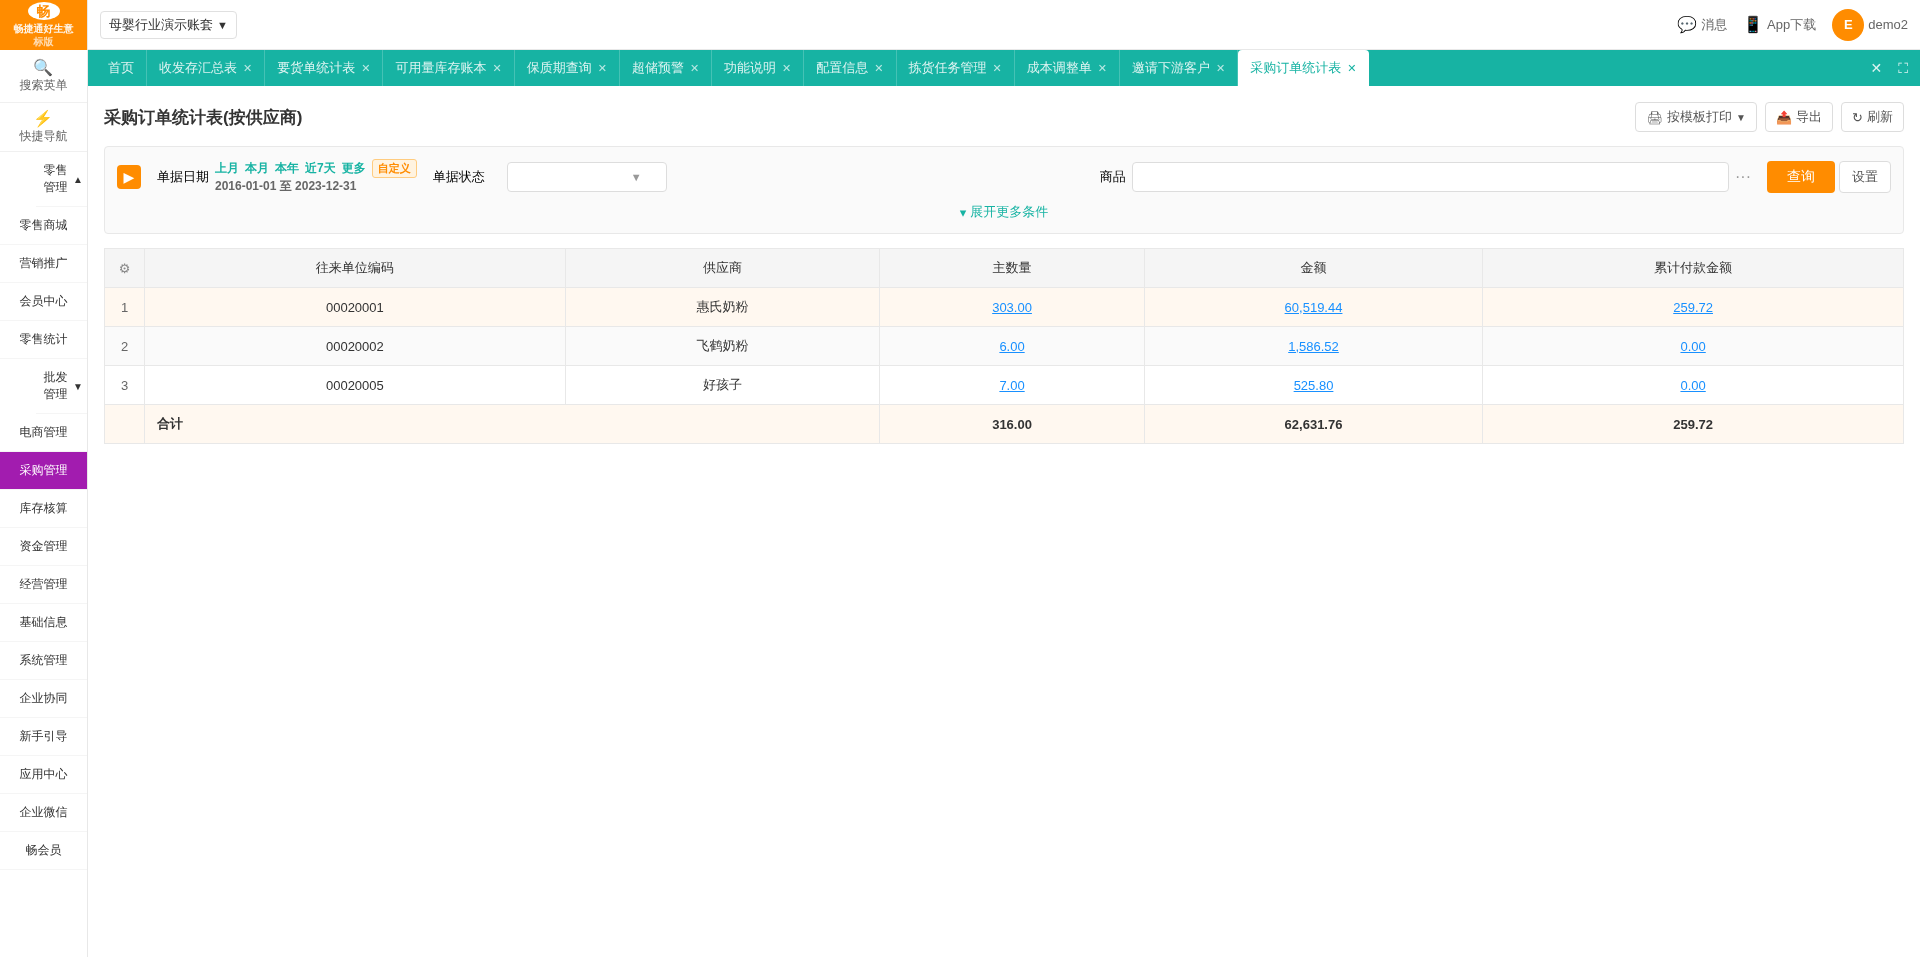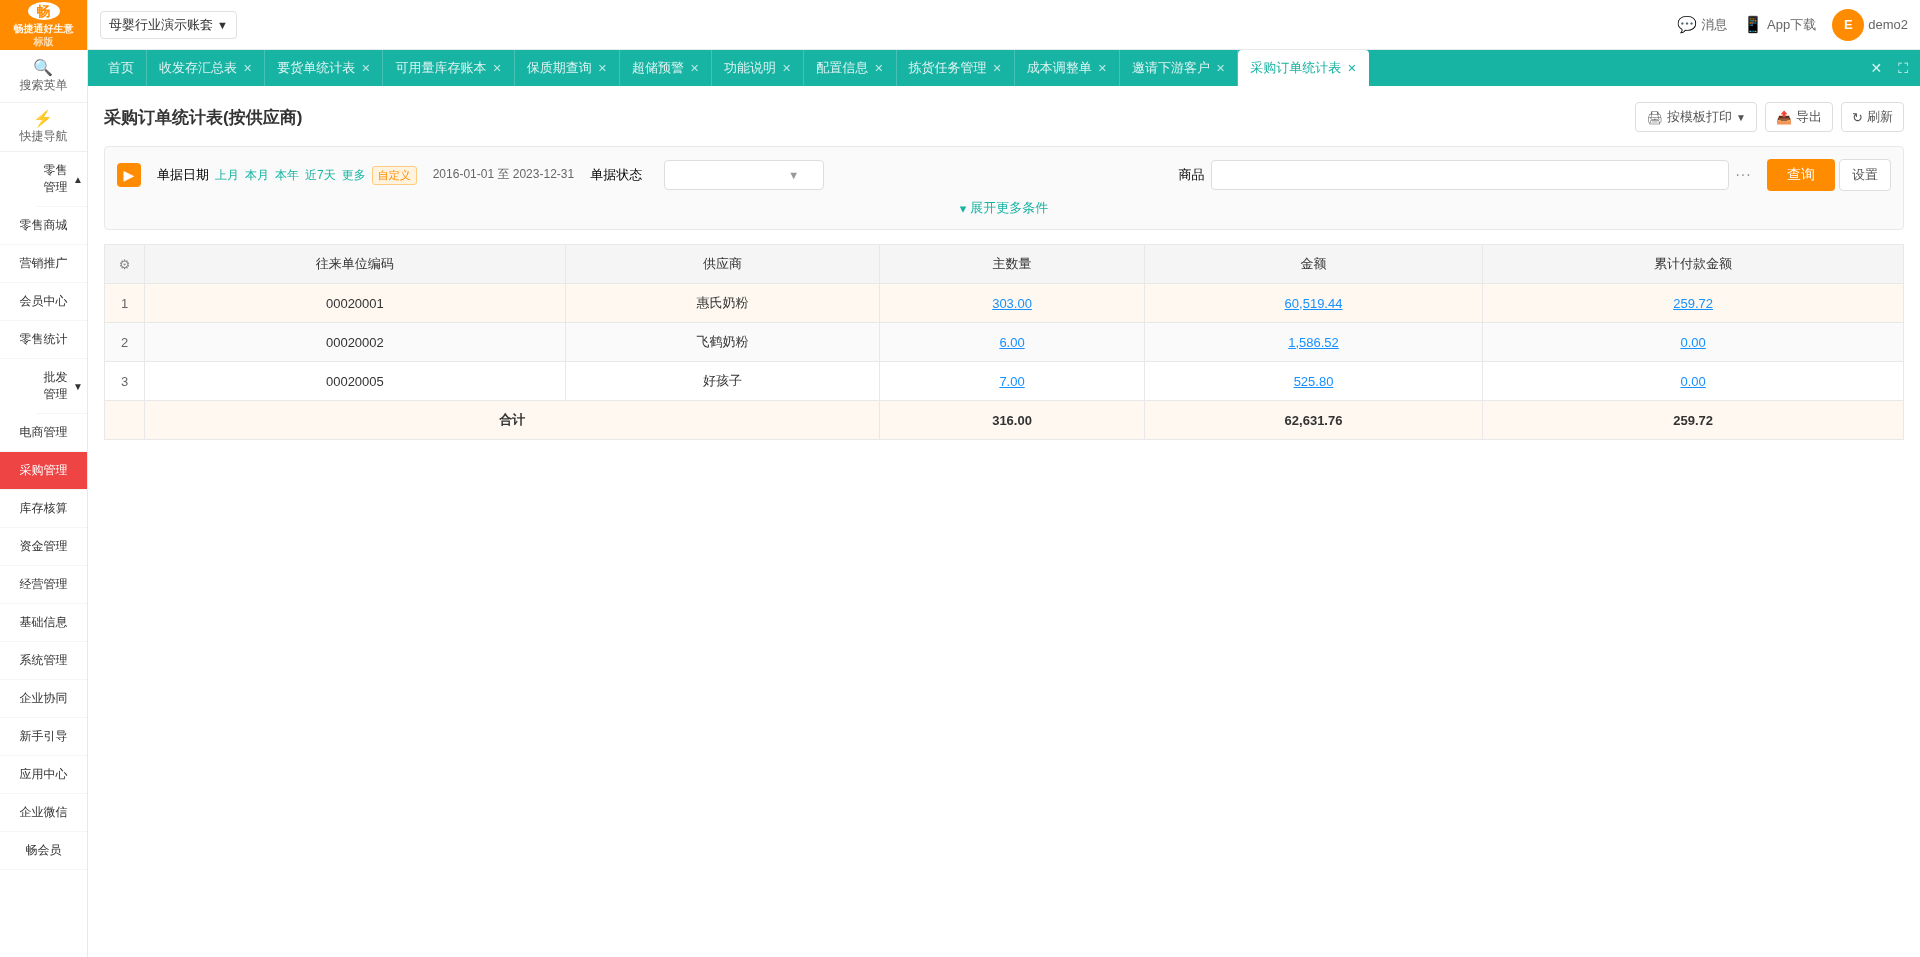--- a/index.html
+++ b/index.html
@@ -55,21 +55,21 @@
       cursor: pointer;
     }
     .sidebar-item {
       padding: 10px 4px;
       text-align: center;
       font-size: 12px;
       color: #333;
       cursor: pointer;
       border-bottom: 1px solid #f5f5f5;
     }
-    .sidebar-item.active { background: #ef4444; color: #fff; }
+    .sidebar-item.active { background: #a21caf; color: #fff; }
     .sidebar-item.has-arrow { display: flex; align-items: center; justify-content: center; gap: 2px; margin-left: 36px; }
 
     
     .main {
       flex: 1;
       display: flex;
       flex-direction: column;
       height: 100%;
       overflow: hidden;
     }
@@ -214,21 +214,21 @@
       color: #fff; cursor: pointer; flex-shrink: 0;
       font-size: 14px;
     }
     .filter-field {
       display: flex; align-items: center; gap: 6px;
     }
     .filter-label {
       font-size: 13px; color: #000000; white-space: nowrap;
     }
     .filter-date-range {
-      display: flex; gap: 16px;
+      display: flex; flex-direction: column; gap: 0; font-weight: bold;
     }
     .date-shortcuts {
       display: flex; align-items: center; gap: 6px;
     }
     .date-shortcut {
       font-size: 12px; color: #17b3a3; cursor: pointer;
     }
     .date-custom-badge {
       background: #fff3e0; color: #ff8c00;
       border: 1px solid #ffcc80; border-radius: 3px;
@@ -586,21 +586,21 @@
       <td>00020005</td>
       <td>好孩子</td>
       <td><span class="link-val">7.00</span></td>
       <td><span class="link-val">525.80</span></td>
       <td><span class="link-val">0.00</span></td>
     </tr>
           </tbody>
         <tfoot>
           <tr class="footer-row">
             <td></td>
-            <td colspan="2" style="text-align:center;">合计</td>
+            <td colspan="2" style="text-align:left;">合计</td>
             <td>316.00</td>
             <td>62,631.76</td>
             <td>259.72</td>
           </tr>
         </tfoot>
       </table>
 
     </div>
   </div>
 

